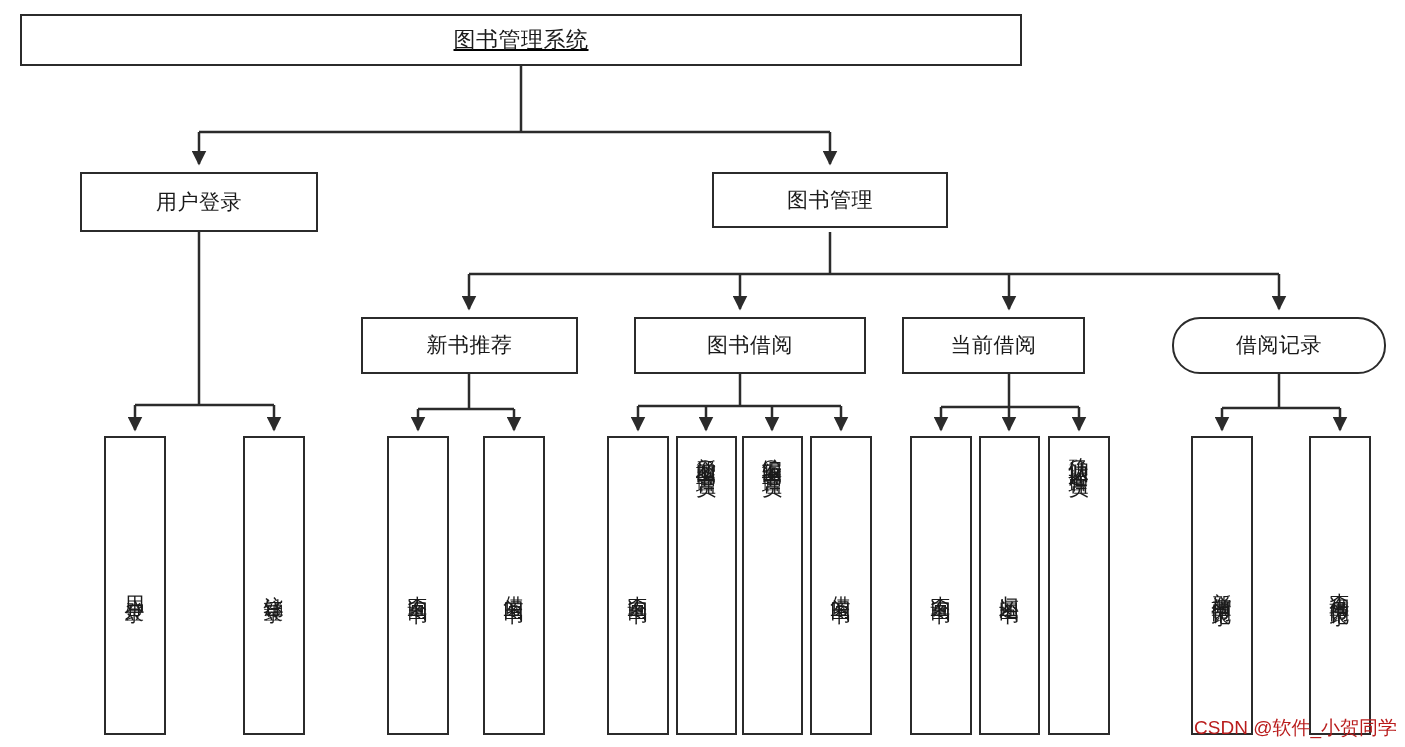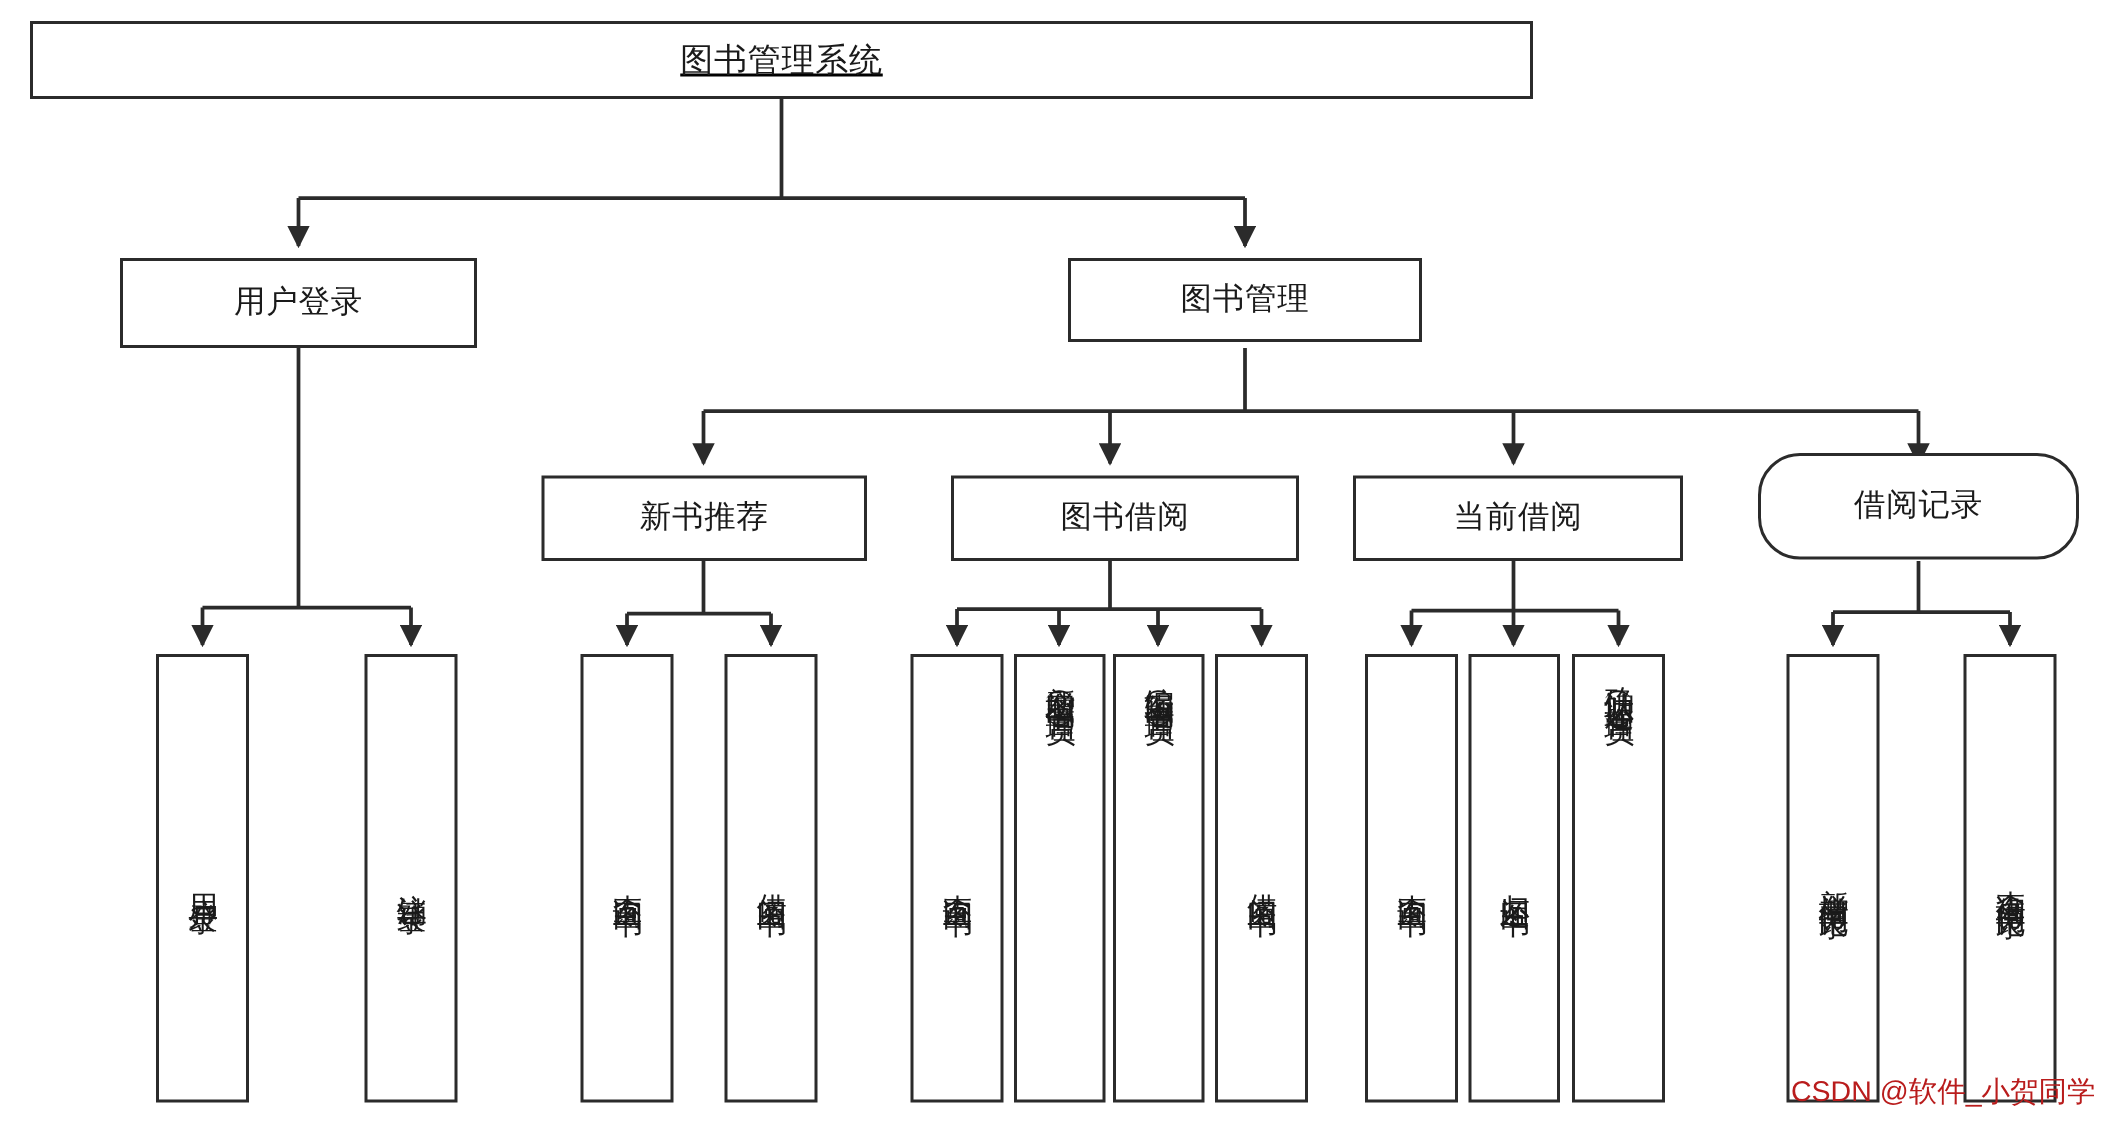--- a/index.html
+++ b/index.html
@@ -141,25 +141,25 @@
   </div>
 
   <div class="node horiz" style="left:361px; top:317px; width:217px; height:57px;">
     <span class="label">新书推荐</span>
   </div>
 
   <div class="node horiz" style="left:634px; top:317px; width:232px; height:57px;">
     <span class="label">图书借阅</span>
   </div>
 
-  <div class="node horiz" style="left:902px; top:317px; width:220px; height:57px;">
+  <div class="node horiz" style="left:902px; top:317px; width:183px; height:57px;">
     <span class="label">当前借阅</span>
   </div>
 
-  <div class="node horiz" style="left:1172px; top:302px; width:214px; height:71px;border-radius:28px;">
+  <div class="node horiz" style="left:1172px; top:317px; width:214px; height:57px;border-radius:28px;">
     <span class="label">借阅记录</span>
   </div>
 
   <div class="node vert" style="left:104px; top:436px; width:62px; height:299px;">
     <span class="label">用户登录</span>
   </div>
 
   <div class="node vert" style="left:243px; top:436px; width:62px; height:299px;">
     <span class="label">注销登录</span>
   </div>

